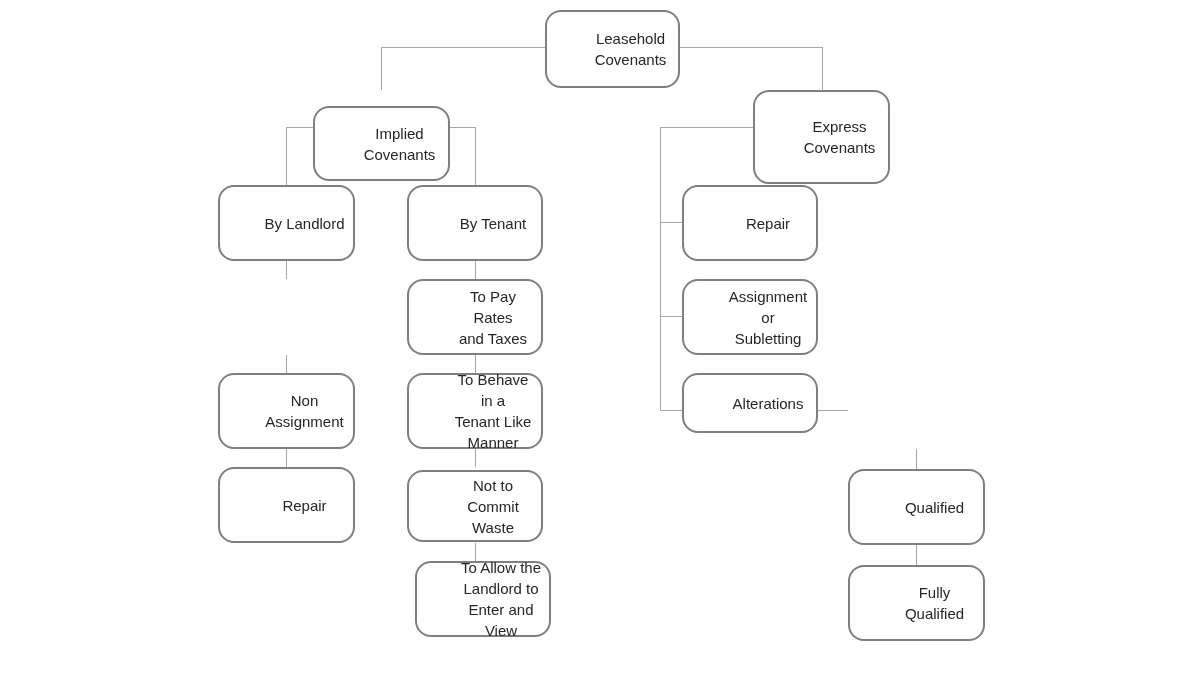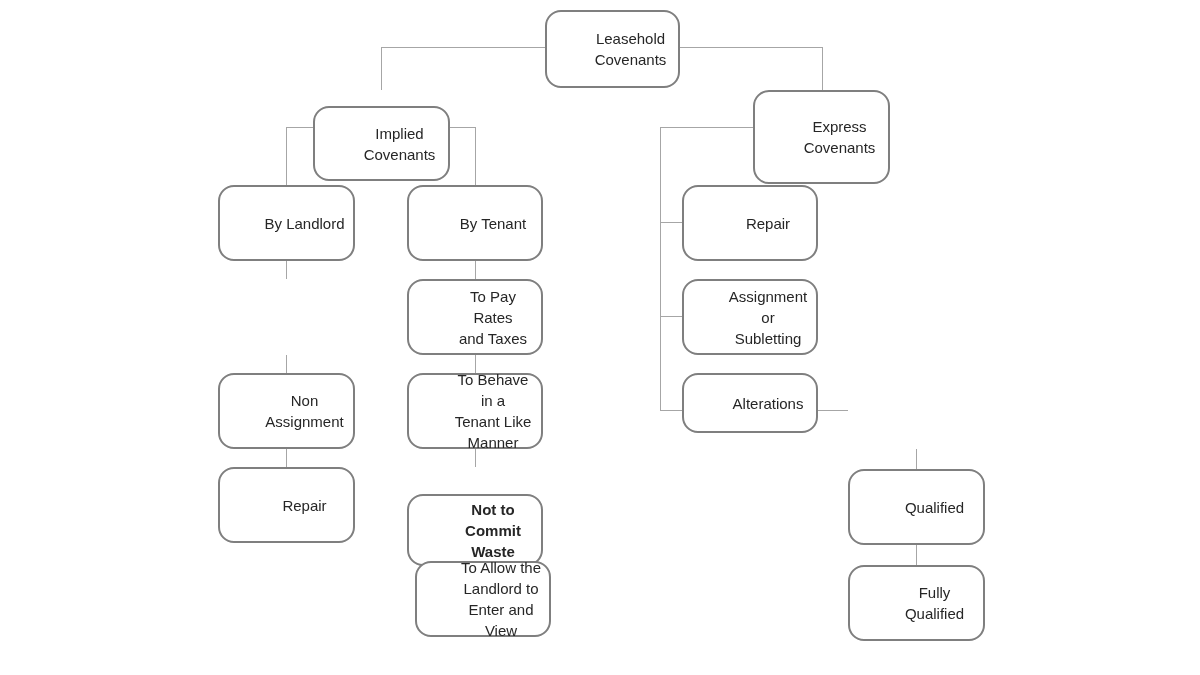--- a/index.html
+++ b/index.html
@@ -18,21 +18,21 @@
   #n-leasehold{left:545px;top:10px;width:135px;height:78px;}
   #n-implied{left:313px;top:90px;width:137px;height:75px;margin-top:16px;}
   #n-express{left:753px;top:90px;width:137px;height:94px;}
   #n-by-landlord{left:218px;top:185px;width:137px;height:76px;}
   #n-quiet{left:218px;top:279px;width:137px;height:76px;}
   #n-nonderog{left:218px;top:373px;width:137px;height:76px;}
   #n-repair-implied{left:218px;top:467px;width:137px;height:76px;}
   #n-by-tenant{left:407px;top:185px;width:136px;height:76px;}
   #n-payrates{left:407px;top:279px;width:136px;height:76px;align-items:center;}
   #n-behave{left:407px;top:373px;width:136px;height:76px;text-align:center;}
-  #n-waste{left:407px;top:494px;width:136px;height:72px;font-weight:bold;}
+  #n-waste{left:407px;top:470px;width:136px;height:72px;}
   #n-allow{left:407px;top:561px;width:136px;height:76px;margin-left:8px;}
   #n-repair-express{left:682px;top:185px;width:136px;height:76px;}
   #n-assignment{left:682px;top:279px;width:136px;height:76px;}
   #n-alterations{left:682px;top:373px;width:136px;height:60px;}
   #n-absolute{left:848px;top:373px;width:137px;height:76px;}
   #n-qualified{left:848px;top:469px;width:137px;height:76px;}
   #n-fully{left:848px;top:565px;width:137px;height:76px;}
   
   #c-lh-left-h{left:381px;top:47px;width:164px;height:1px;}
   #c-lh-left-v{left:381px;top:47px;width:1px;height:43px;}

